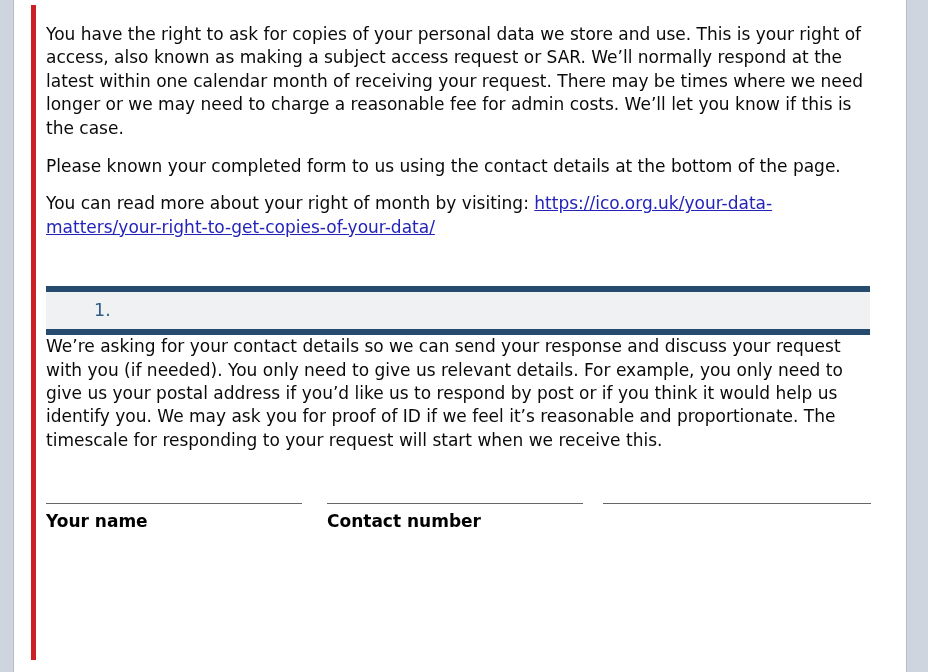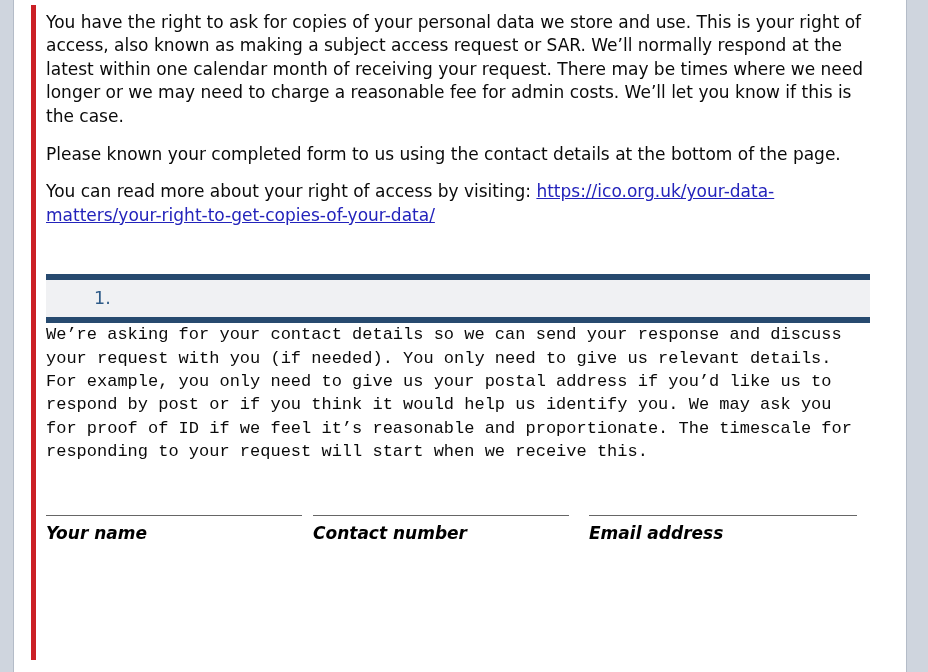--- a/index.html
+++ b/index.html
@@ -25,21 +25,21 @@
   }
   .content {
     position: absolute;
     left: 46px; top: 0;
     width: 826px;
     padding-top: 11px;
     font-size: 17px;
     line-height: 23.4px;
   }
   .content p { margin: 0 0 13px 0; }
-  p.m15 { margin-bottom: 15px; }
+  p.m15 { margin-bottom: 15px; margin-top: 12px; }
   p.m11 { margin-bottom: 11px; }
   p.m14 { margin-bottom: 14px; }
   p.m0  { margin-bottom: 0; }
   a.doclink {
     color: #2323bb;
     text-decoration: underline;
     word-break: normal;
   }
   .section-header { margin-top: 47px; width: 824px; }
   .section-header .rule { height: 6px; background: #274a6f; }
@@ -47,28 +47,28 @@
     height: 37px;
     background: #f0f1f3;
     display: flex;
     align-items: center;
     padding-left: 48px;
     box-sizing: border-box;
     color: #2e5b88;
     font-size: 17.5px;
   }
   .section-header .num { margin-right: 15px; }
-  .sec-body { margin-top: 26px; font-family: Liberation Mono, monospace; }
+  .sec-body { margin-top: 26px; }
   .fields-row {
     display: flex;
     margin-top: 19px;
   }
-  .field { box-sizing: border-box; font-style: italic; }
+  .field { box-sizing: border-box; }
   .field-1 { width: 256px; }
-  .field-2 { width: 256px; margin-left: 11px; }
+  .field-2 { width: 256px; margin-left: 25px; }
   .field-3 { width: 268px; margin-left: 20px; }
   .write-area {
     height: 32px;
     border-bottom: 1px solid #666;
   }
   .field-label {
     padding-top: 6px;
     font-weight: bold;
     font-size: 17px;
     color: #000;
@@ -83,21 +83,21 @@
   <div class="margin-strip right"></div>
   <div class="red-bar"></div>
 
   <div class="content">
 
     <p class="m15">You have the right to ask for copies of your personal data we store and use. This is your right of access, also known as making a subject access request or SAR. We’ll normally respond at the latest within one calendar month of receiving your request. There may be times where we need longer or we may need to charge a reasonable fee for admin costs. We’ll let you know if this is the case.</p>
 
 
     <p class="m14">Please known your completed form to us using the contact details at the bottom of the page.</p>
 
-    <p class="m0"><span>You can read more about your right of access by visiting: </span><a class="doclink" href="#">https://ico.org.uk/your-data-matters/your-right-to-get-copies-of-your-data/</a></p>
+    <p class="m0"><span>You can read more about your right of month by visiting: </span><a class="doclink" href="#">https://ico.org.uk/your-data-matters/your-right-to-get-copies-of-your-data/</a></p>
 
     <div class="section-header">
       <div class="rule top"></div>
       <div class="band">
         <span class="num">1.</span>
       </div>
       <div class="rule bottom"></div>
     </div>
 
     <p class="sec-body m0">We’re asking for your contact details so we can send your response and discuss your request with you (if needed). You only need to give us relevant details. For example, you only need to give us your postal address if you’d like us to respond by post or if you think it would help us identify you. We may ask you for proof of ID if we feel it’s reasonable and proportionate. The timescale for responding to your request will start when we receive this.</p>
@@ -106,18 +106,17 @@
       <div class="field field-1">
         <div class="write-area"></div>
         <div class="field-label">Your name</div>
       </div>
       <div class="field field-2">
         <div class="write-area"></div>
         <div class="field-label">Contact number</div>
       </div>
       <div class="field field-3">
         <div class="write-area"></div>
-        <div class="field-label">Email address</div>
       </div>
     </div>
 
   </div>
 </div>
 
 </body></html>

